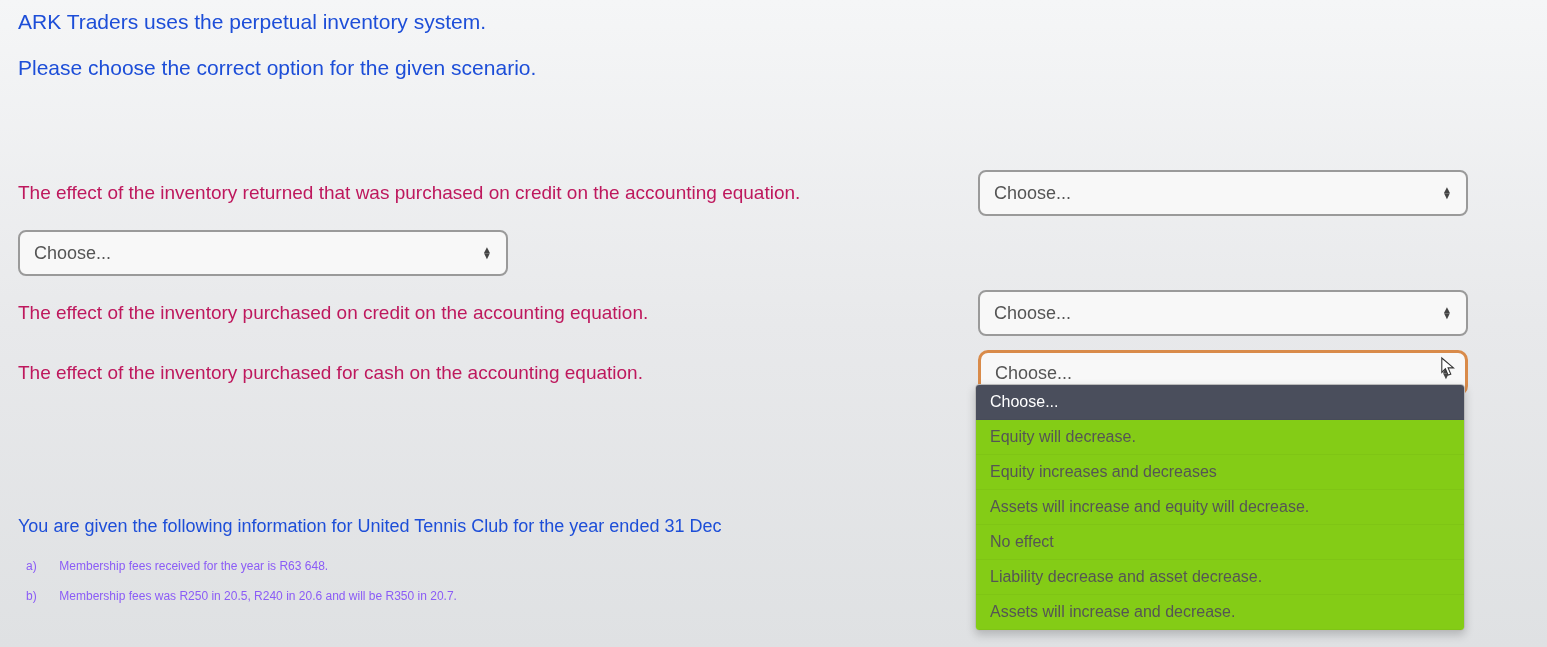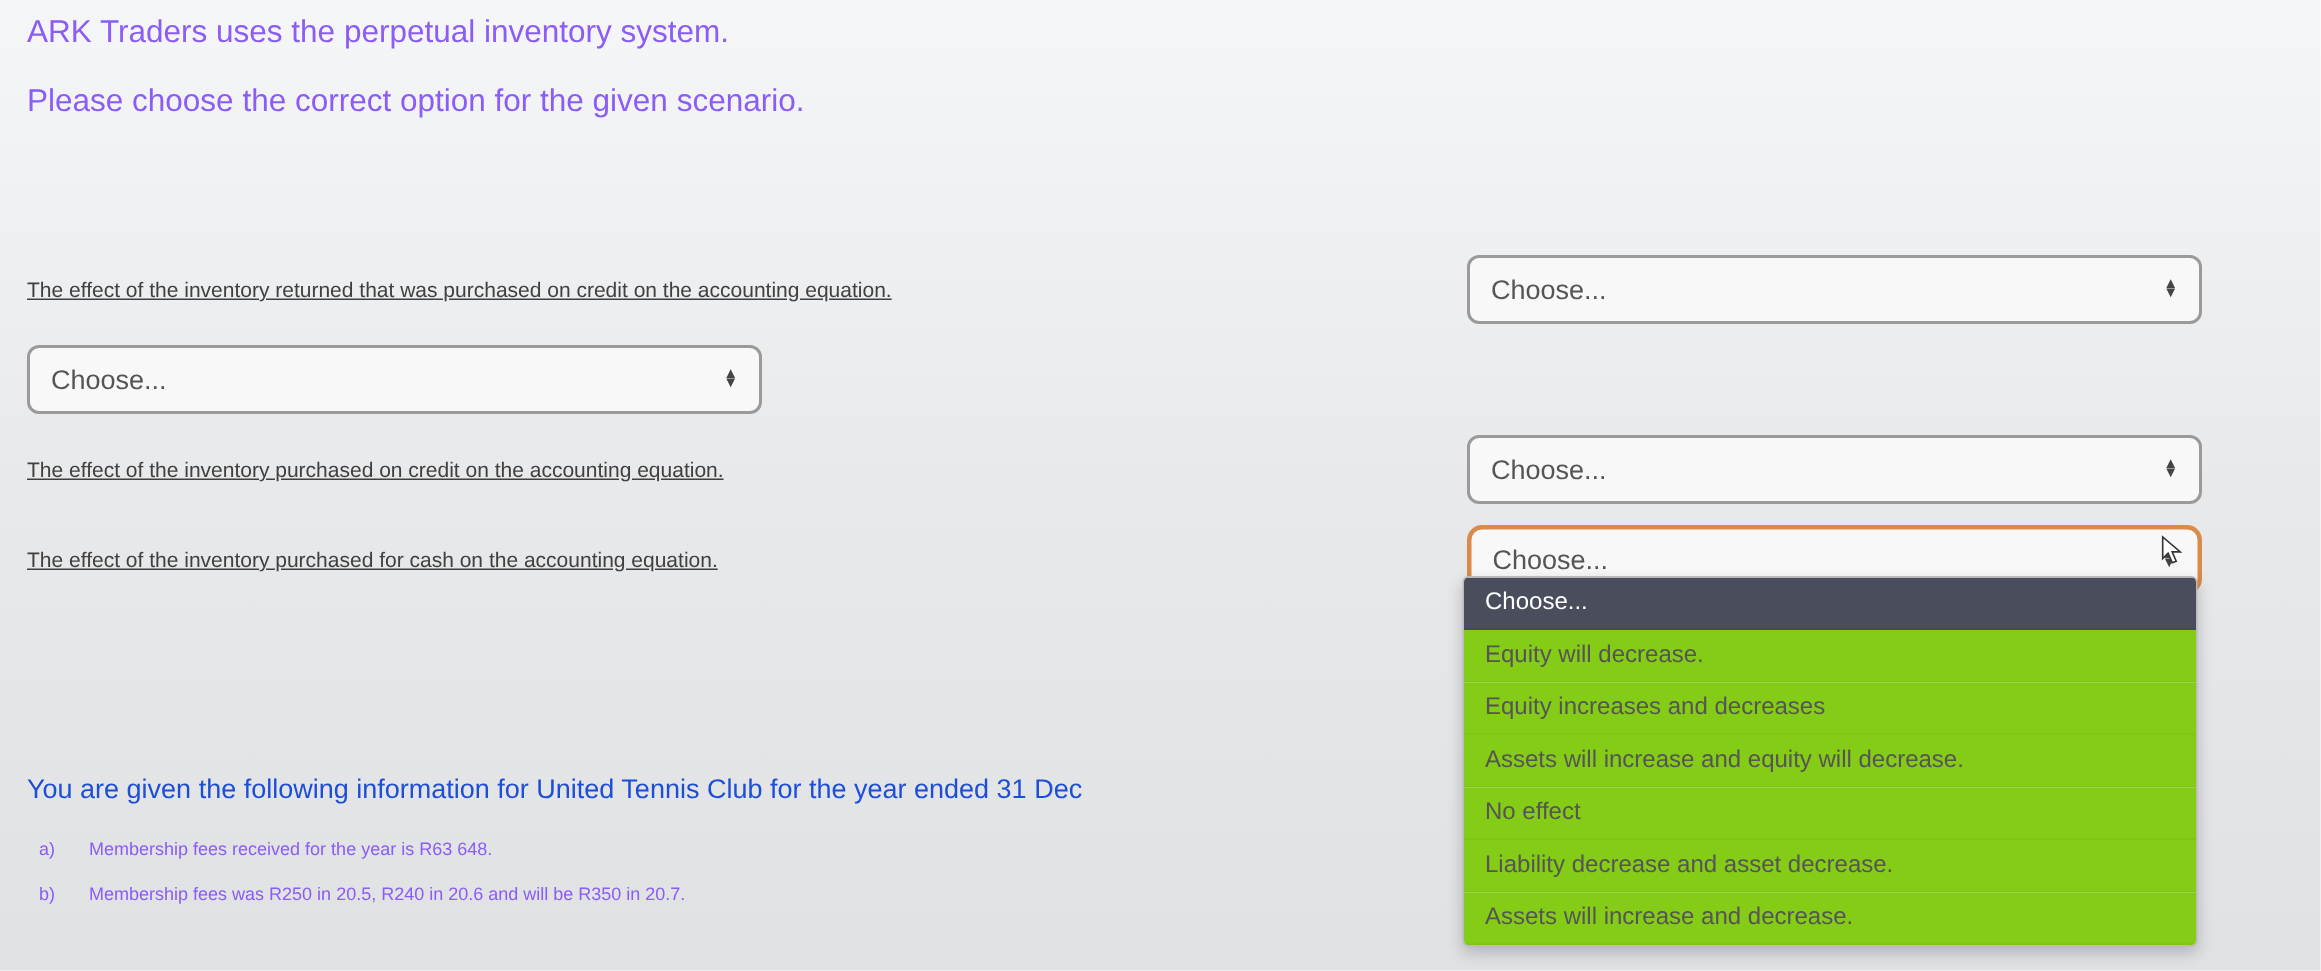--- a/index.html
+++ b/index.html
@@ -13,36 +13,35 @@
     color: #3a3a3a;
     width: 1547px;
     height: 647px;
     overflow: hidden;
     position: relative;
     padding: 10px 18px;
   }
   .intro-line {
     font-size: 21px;
     font-weight: 500;
-    color: #8b5cf6;
+    color: #1d4ed8;
     margin-bottom: 22px;
   }
   .question-rows {
     margin-top: 90px;
   }
   .question-row {
     display: flex;
     align-items: center;
     margin-bottom: 14px;
   }
   .question-text {
     flex: 0 0 960px;
-    font-size: 14px;
-    color: #404040;
-    text-decoration: underline;
+    font-size: 19px;
+    color: #be185d;
   }
   .select-box {
     position: relative;
     width: 490px;
     height: 46px;
     background: #f8f8f8;
     border: 2px solid #9a9a9a;
     border-radius: 8px;
     display: flex;
     align-items: center;

